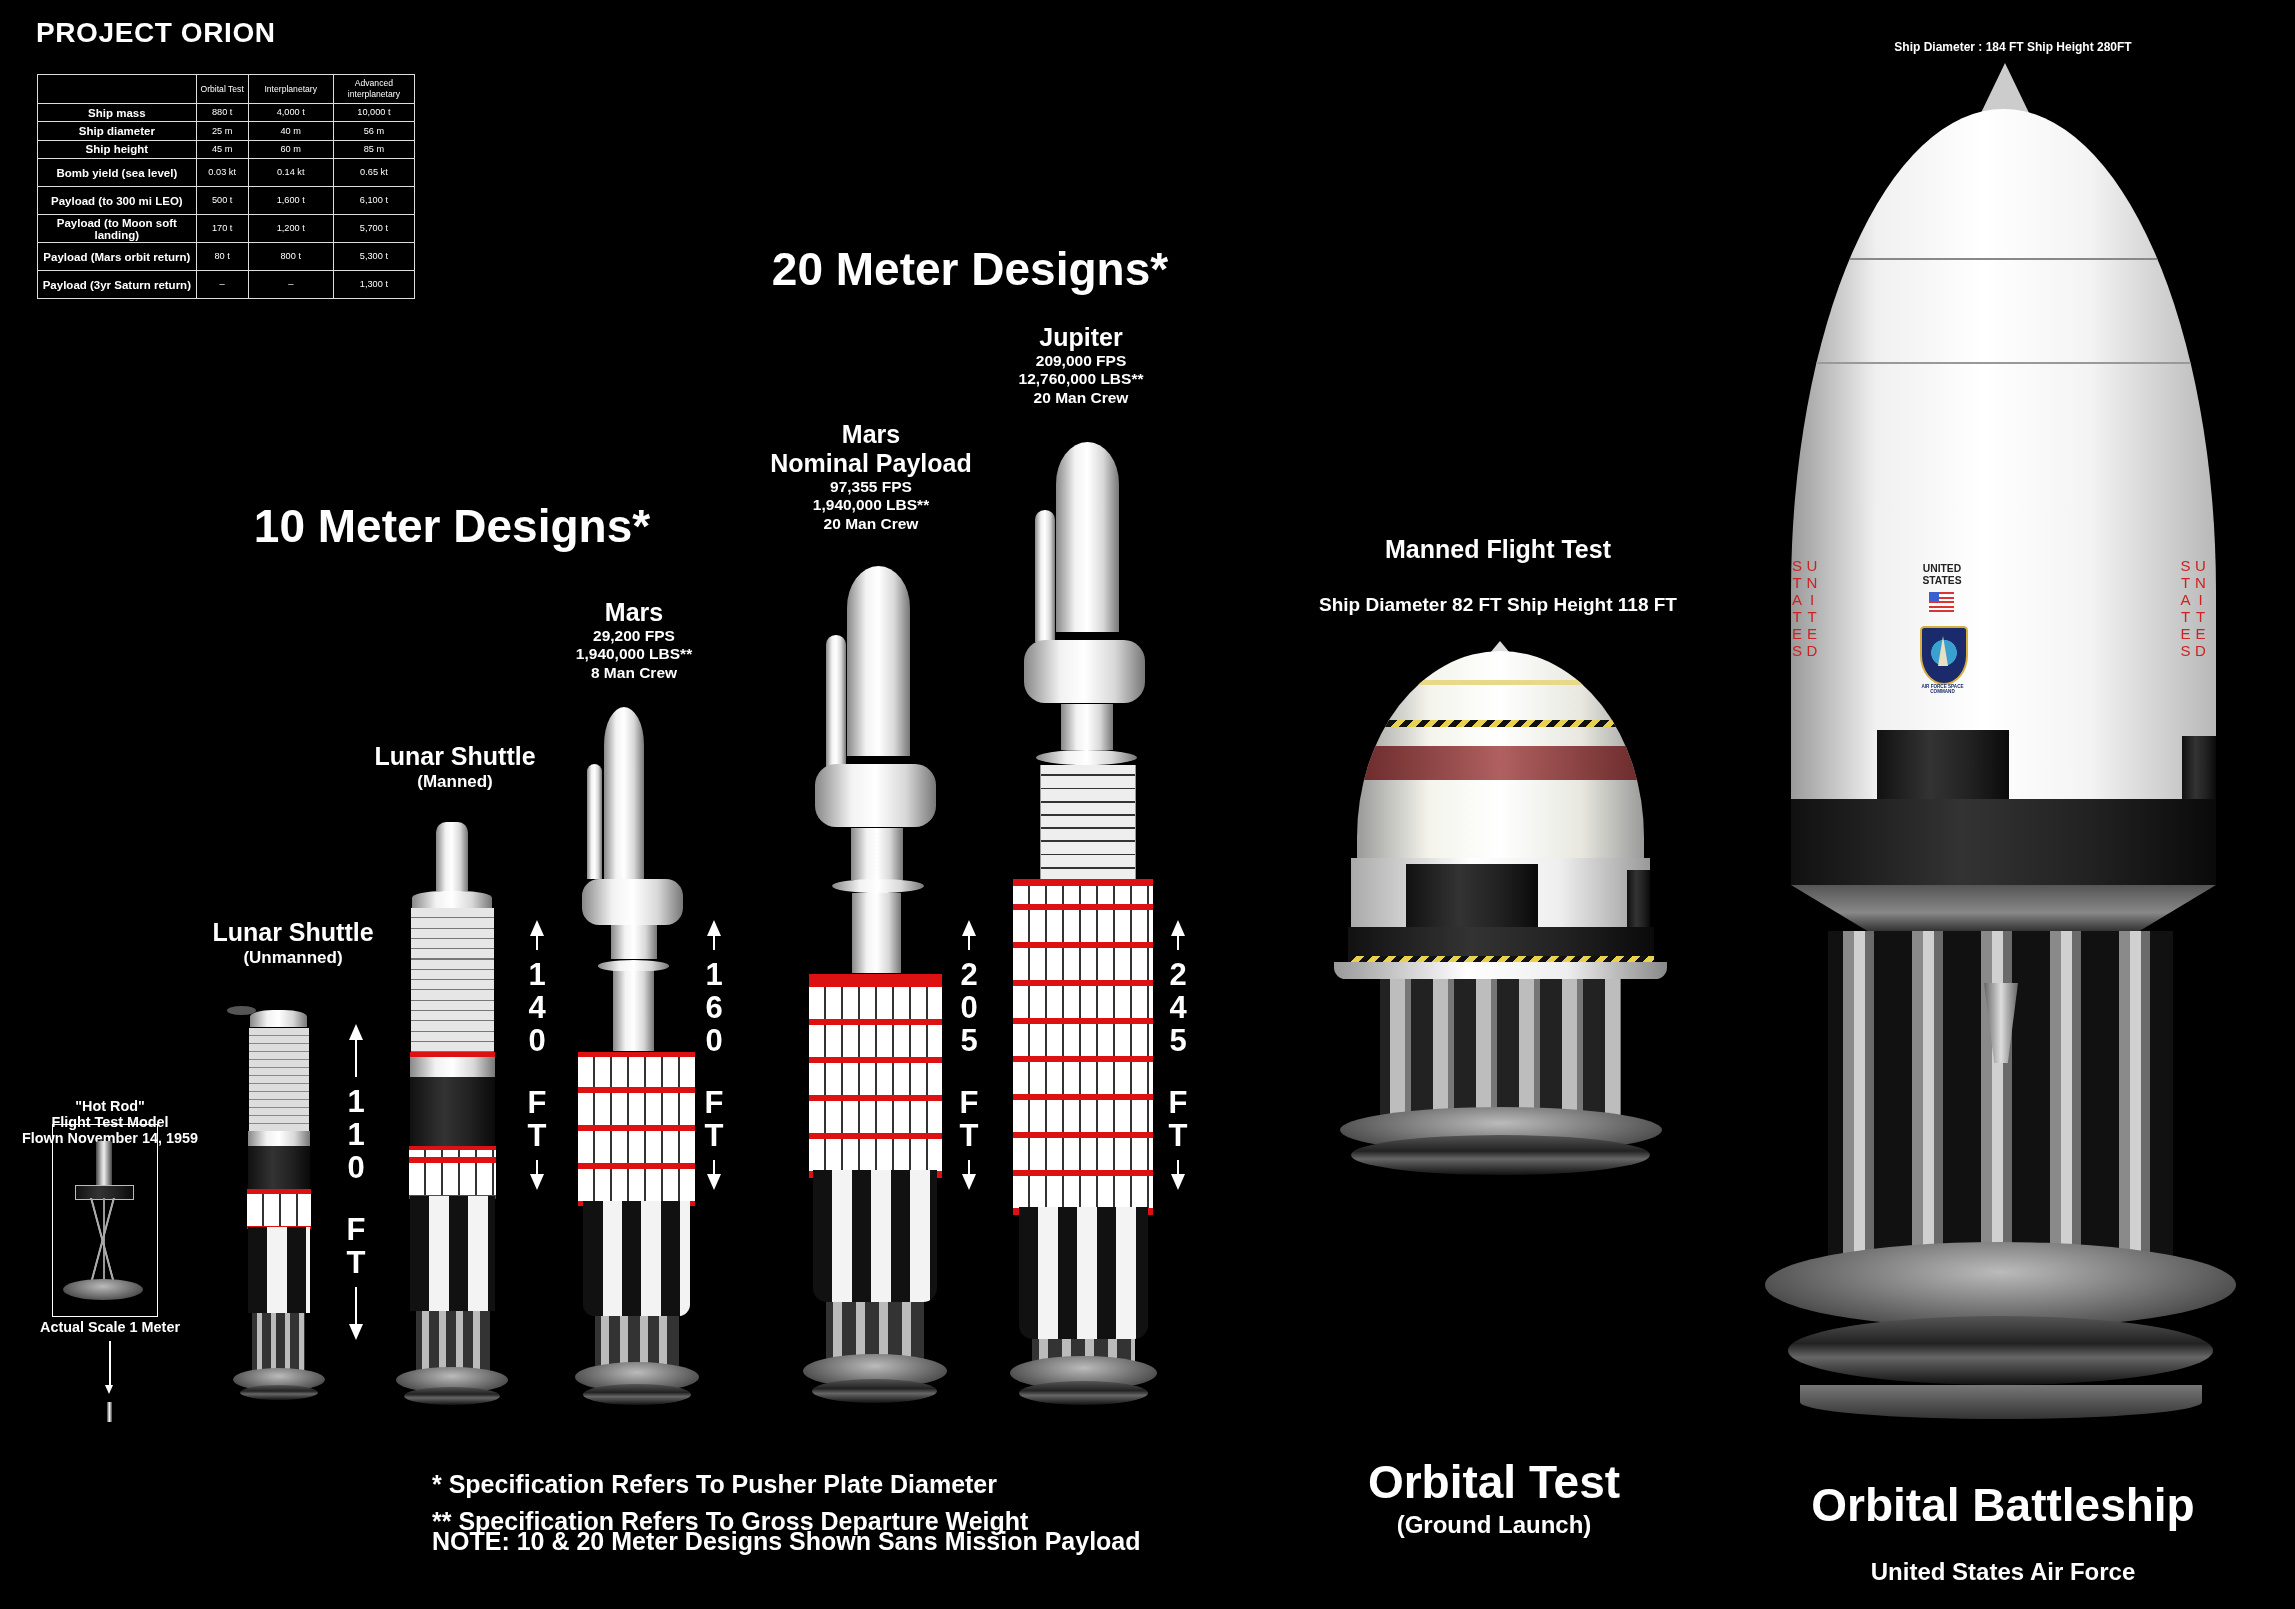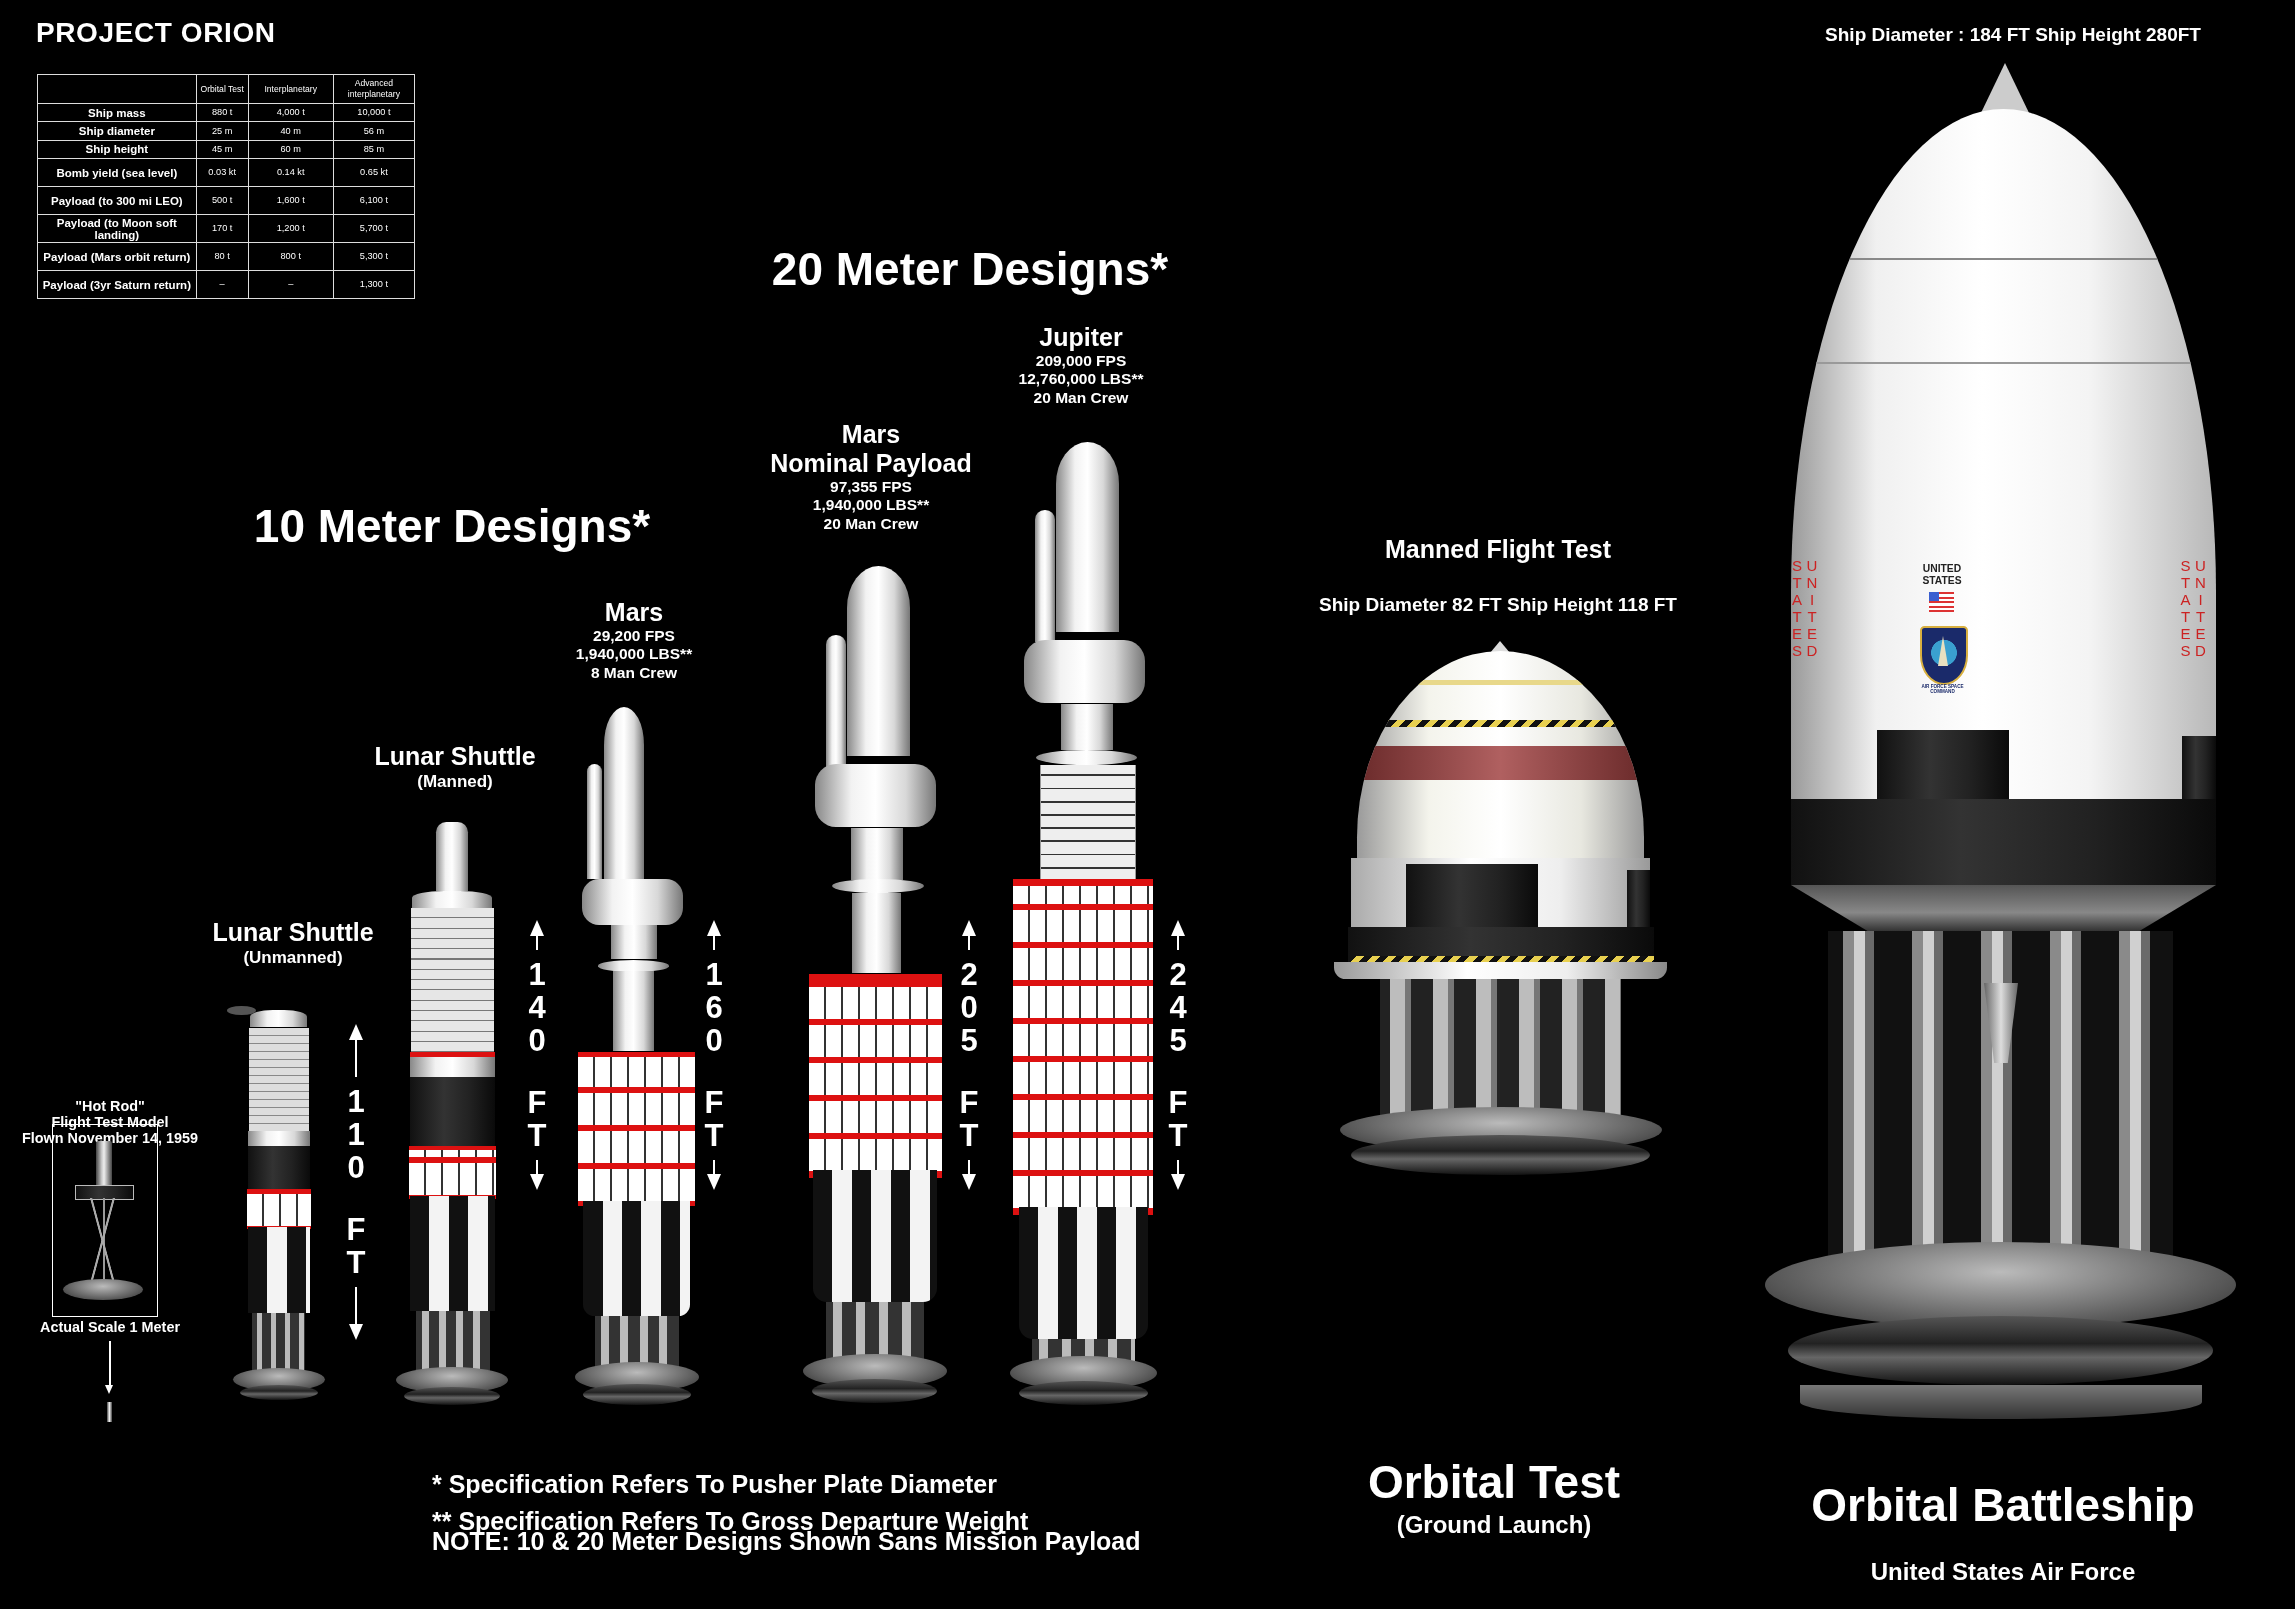--- a/index.html
+++ b/index.html
@@ -318,21 +318,21 @@
   <div class="abs" style="left:19.5px;top:315px;width:306px;height:5.7px;background:repeating-linear-gradient(135deg,#111 0 5.7px,#e8d050 5.7px 11.5px)"></div>
   <div class="abs" style="left:5.7px;top:321px;width:333px;height:17px;background:linear-gradient(90deg,#999,#fff 40%,#eee 70%,#888);border-radius:0 0 11.5px 11.5px"></div>
   <div class="abs" style="left:52px;top:338px;width:241px;height:144px;background:repeating-linear-gradient(90deg,#222 0 10.3px,#bdbdbd 10.3px 25px,#777 25px 31px,#222 31px 43px)"></div>
   <div class="abs plate" style="left:11.5px;top:466px;width:322px;height:46px"></div>
   <div class="abs ring" style="left:23px;top:494px;width:299px;height:40px"></div>
 </div>
 
 <div class="abs center bottom-big" style="left:1494px;top:1457px">Orbital Test</div>
 <div class="abs center bottom-sub" style="left:1494px;top:1510px">(Ground Launch)</div>
 
-<div class="abs center" style="left:2013px;top:24px;font-size:19px">Ship Diameter : 184 FT  Ship Height  280FT</div>
+<div class="abs center" style="left:2013px;top:40px;font-size:12px">Ship Diameter : 184 FT  Ship Height  280FT</div>
 
 <div class="abs" style="left:1748px;top:63px;width:506px;height:1408px">
   <div class="abs" style="left:232px;top:0;width:0;height:0;border-left:25px solid transparent;border-right:25px solid transparent;border-bottom:52px solid #ccc"></div>
   <div class="abs" style="left:43px;top:46px;width:425px;height:690px;border-radius:50% 50% 0 0 / 70% 70% 0 0;background:linear-gradient(90deg,#9a9a9a 0%,#f0f0f0 20%,#fff 45%,#f4f4f4 70%,#b8b8b8 100%);overflow:hidden">
     <div class="abs" style="left:0;top:149px;width:100%;height:2.3px;background:#888"></div>
     <div class="abs" style="left:0;top:253px;width:100%;height:1.7px;background:#999"></div>
     <div class="abs" style="left:11.5px;top:448px;width:17px;height:149px;color:#c22;font-size:15px;line-height:15px;writing-mode:vertical-rl;text-orientation:upright;font-weight:normal">UNITED STATES</div>
     <div class="abs" style="left:400px;top:448px;width:17px;height:149px;color:#c22;font-size:15px;line-height:15px;writing-mode:vertical-rl;text-orientation:upright;font-weight:normal">UNITED STATES</div>
     <div class="abs" style="left:128px;top:454px;width:46px;text-align:center;color:#222;font-size:10.3px;line-height:11.5px">UNITED STATES</div>
     <div class="abs" style="left:138px;top:483px;width:25px;height:19.5px;background:repeating-linear-gradient(180deg,#d33 0 2.3px,#fff 2.3px 4.6px)">

